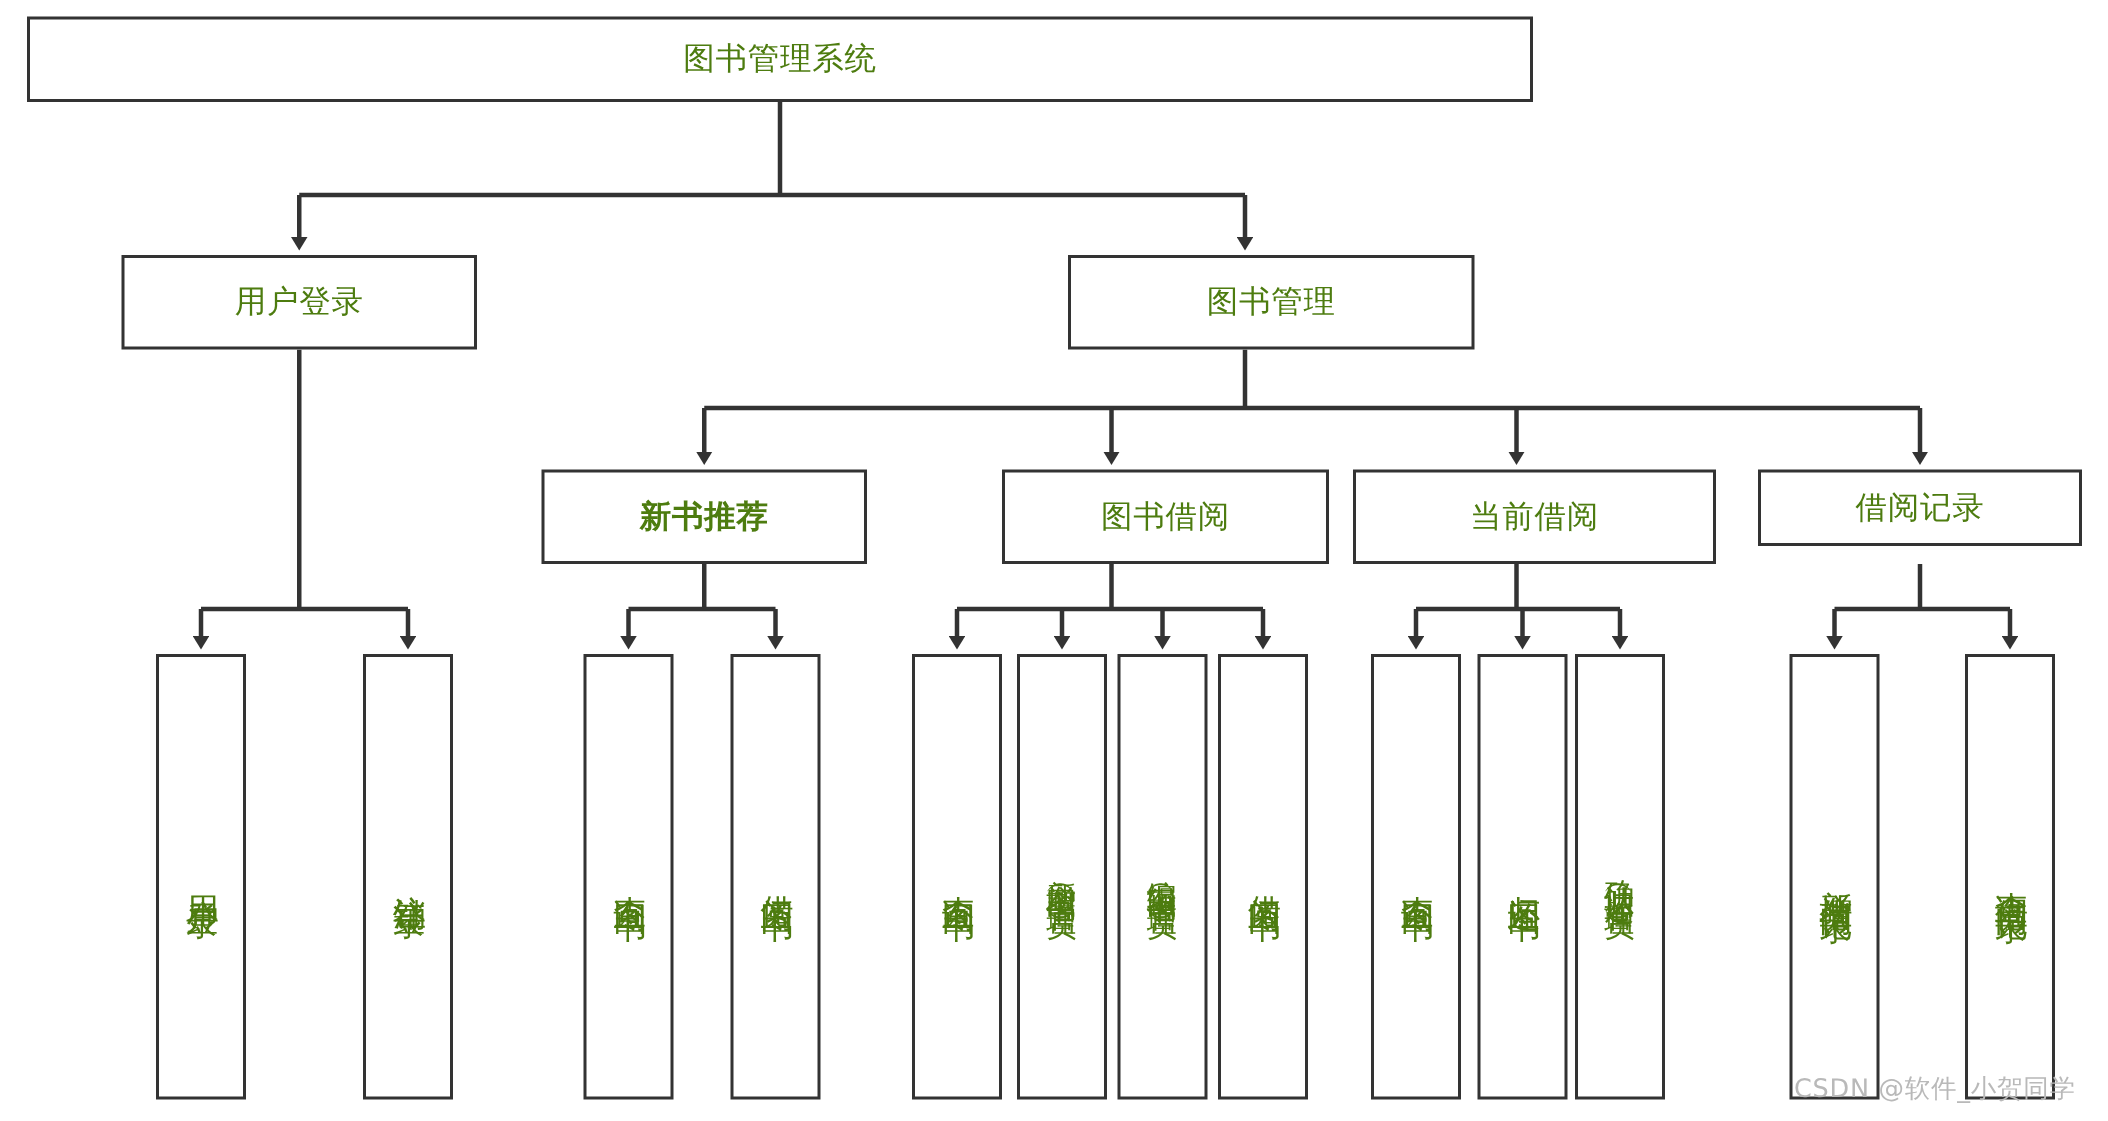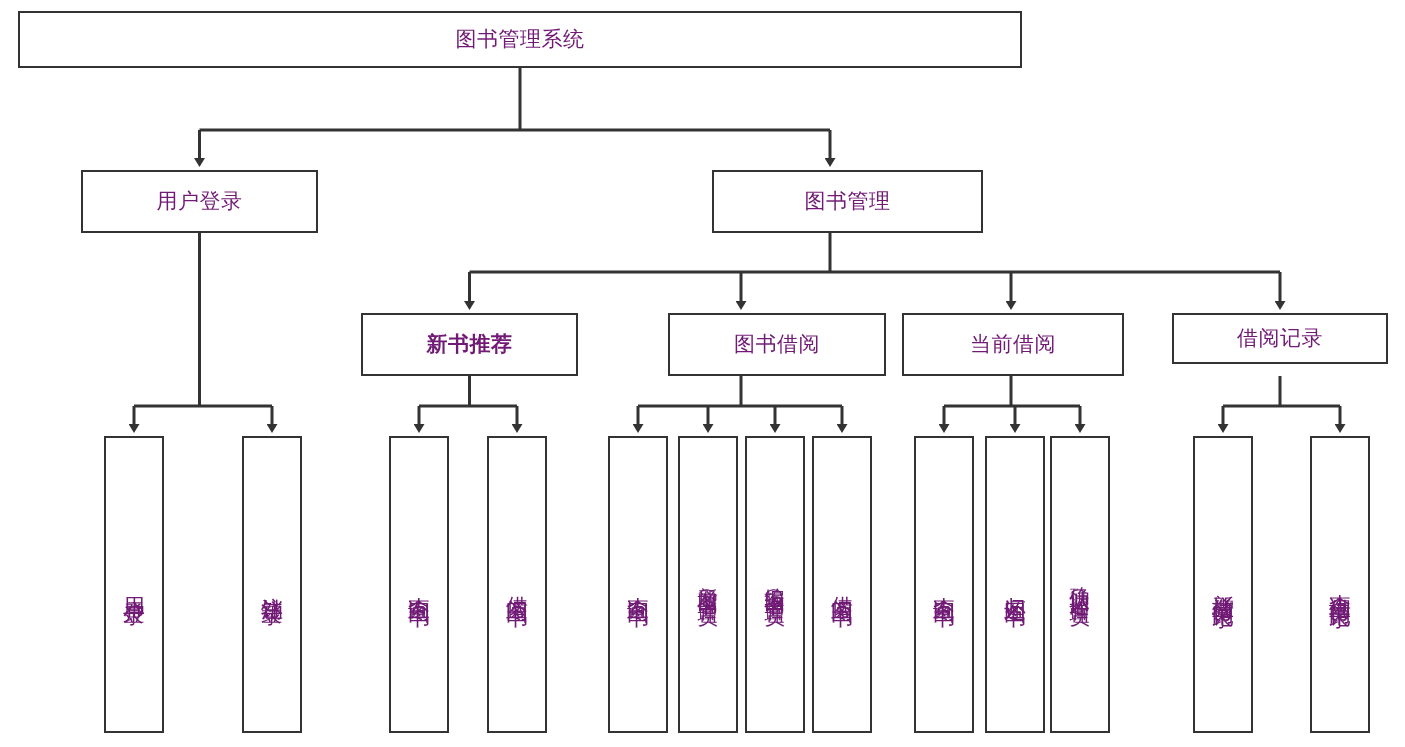--- a/index.html
+++ b/index.html
@@ -25,21 +25,21 @@
     height: 747px;
   }
   .node {
     position: absolute;
     box-sizing: border-box;
     background: #ffffff;
     border: 2.5px solid #333333;
     display: flex;
     align-items: center;
     justify-content: center;
-    color: #701a75;
+    color: #4d7c0f;
   }
   .node .lbl {
     display: block;
     text-align: center;
     line-height: 1.18;
   }
   .h-node .lbl {
     font-size: 21px;
     letter-spacing: 0.5px;
   }
@@ -124,21 +124,21 @@
       </div>
       <div class="node h-node" style="left: 712px; top: 170px; width: 271px; height: 63px;">
         <span class="lbl">图书管理</span>
       </div>
       <div class="node h-node" style="left: 361px; top: 313px; width: 217px; height: 63px; font-weight: bold;">
         <span class="lbl">新书推荐</span>
       </div>
       <div class="node h-node" style="left: 668px; top: 313px; width: 218px; height: 63px;">
         <span class="lbl">图书借阅</span>
       </div>
-      <div class="node h-node" style="left: 902px; top: 313px; width: 222px; height: 63px;">
+      <div class="node h-node" style="left: 902px; top: 313px; width: 242px; height: 63px;">
         <span class="lbl">当前借阅</span>
       </div>
       <div class="node h-node" style="left: 1172px; top: 313px; width: 216px; height: 51px;">
         <span class="lbl">借阅记录</span>
       </div>
       <div class="node v-node" style="left: 104px; top: 436px; width: 60px; height: 297px;">
         <span class="lbl">用户登录</span>
       </div>
       <div class="node v-node" style="left: 242px; top: 436px; width: 60px; height: 297px;">
         <span class="lbl">注销登录</span>
@@ -171,14 +171,15 @@
         <span class="lbl" style="font-size: 20px;">确认归还（管理员）</span>
       </div>
       <div class="node v-node" style="left: 1193px; top: 436px; width: 60px; height: 297px;">
         <span class="lbl">新增借阅记录</span>
       </div>
       <div class="node v-node" style="left: 1310px; top: 436px; width: 60px; height: 297px;">
         <span class="lbl">查询借阅记录</span>
       </div>
     </div>
 
+  <div class="watermark" style="left: 1196px; top: 714px;">CSDN @软件_小贺同学</div>
 
 </div>
 
 </body></html>

